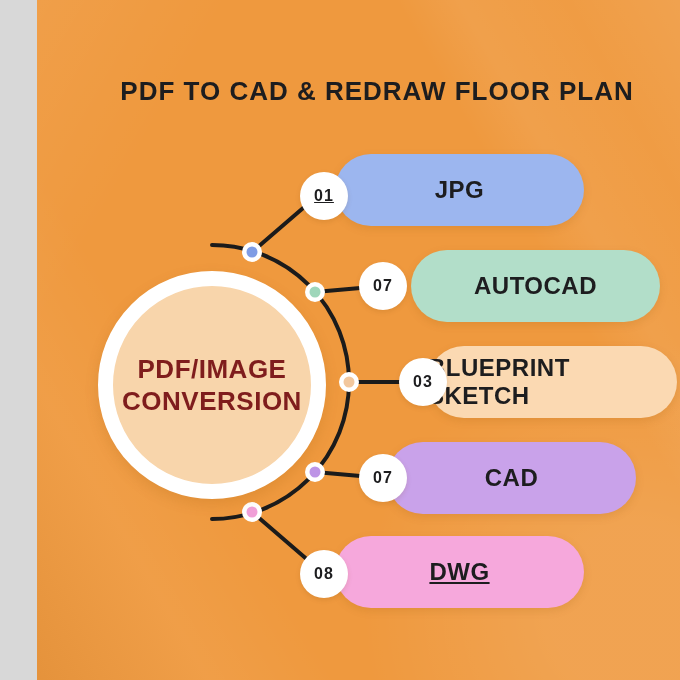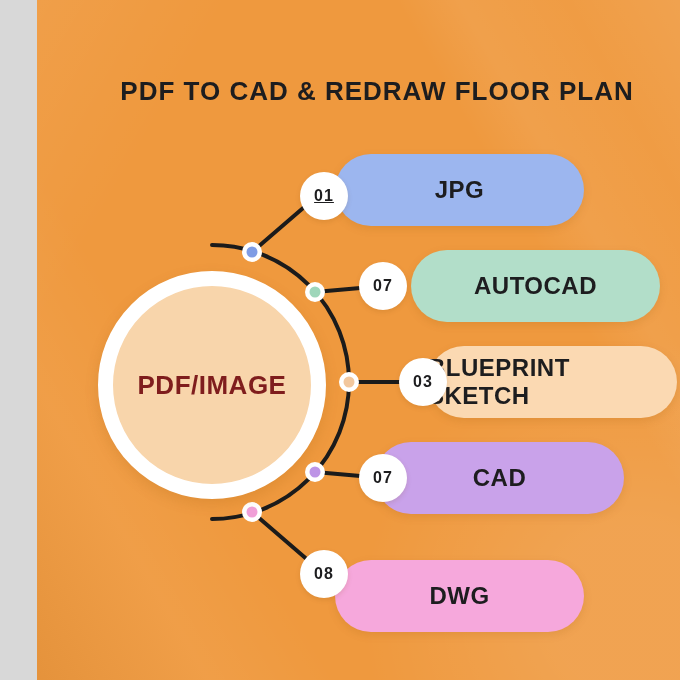--- a/index.html
+++ b/index.html
@@ -27,22 +27,22 @@
     position:absolute;height:72px;width:249px;
     border-radius:36px;
     display:flex;align-items:center;justify-content:center;
     font-size:24px;font-weight:700;letter-spacing:0.5px;color:#1d1d1f;
     z-index:2;
     box-shadow:0 3px 8px rgba(140,80,0,0.15);
   }
   .pill-1{left:298px;top:154px;}
   .pill-2{left:374px;top:250px;}
   .pill-3{left:391px;top:346px;}
-  .pill-4{left:338px;top:442px;}
-  .pill-5{left:298px;top:560px;}
+  .pill-4{left:350px;top:442px;}
+  .pill-5{left:298px;top:536px;text-decoration:underline;}
   .numcircle{
     position:absolute;width:48px;height:48px;border-radius:50%;
     background:#ffffff;
     display:flex;align-items:center;justify-content:center;
     font-size:16px;font-weight:700;letter-spacing:1px;color:#1d1d1f;
     z-index:3;
     box-shadow:0 2px 5px rgba(120,70,0,0.15);
   }
   .num-1{left:263px;top:172px;text-decoration:underline;}
   .num-2{left:322px;top:262px;}
@@ -119,15 +119,16 @@
   </div>
   <div class="numcircle num-4">
     <span>07</span>
   </div>
   <div class="numcircle num-5">
     <span>08</span>
   </div>
 
   <div class="center-circle" style="background: rgb(248, 213, 171); border-color: rgb(255, 255, 255);">
     <span class="line">PDF/IMAGE</span>
+    <span class="line">CONVERSION</span>
   </div>
 
 </div>
 
 </body></html>

